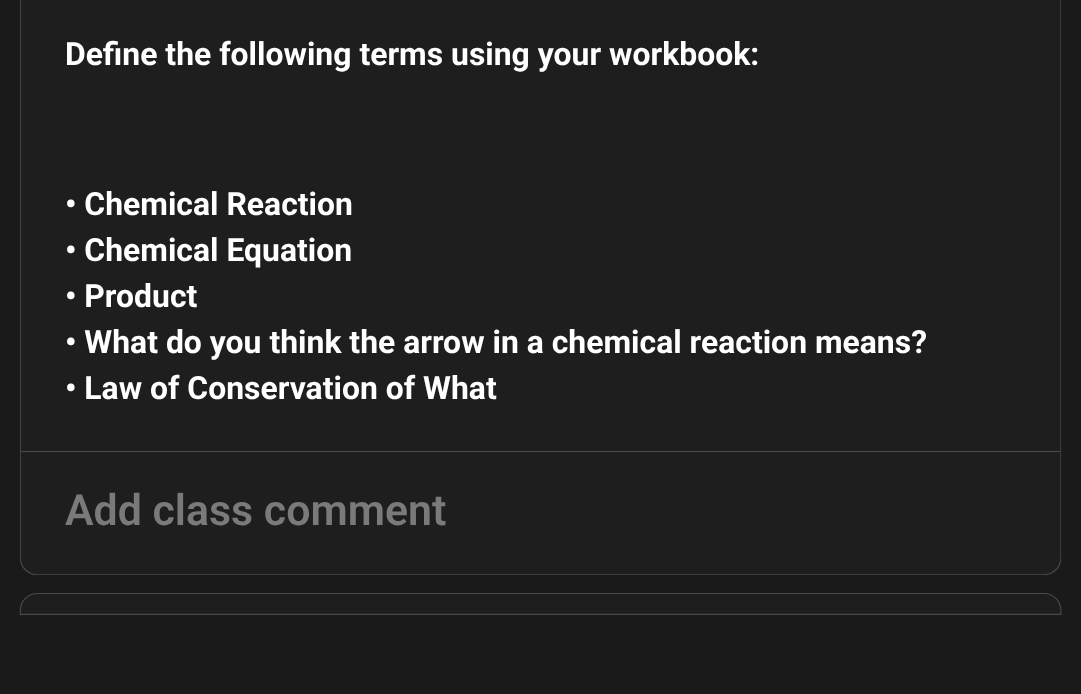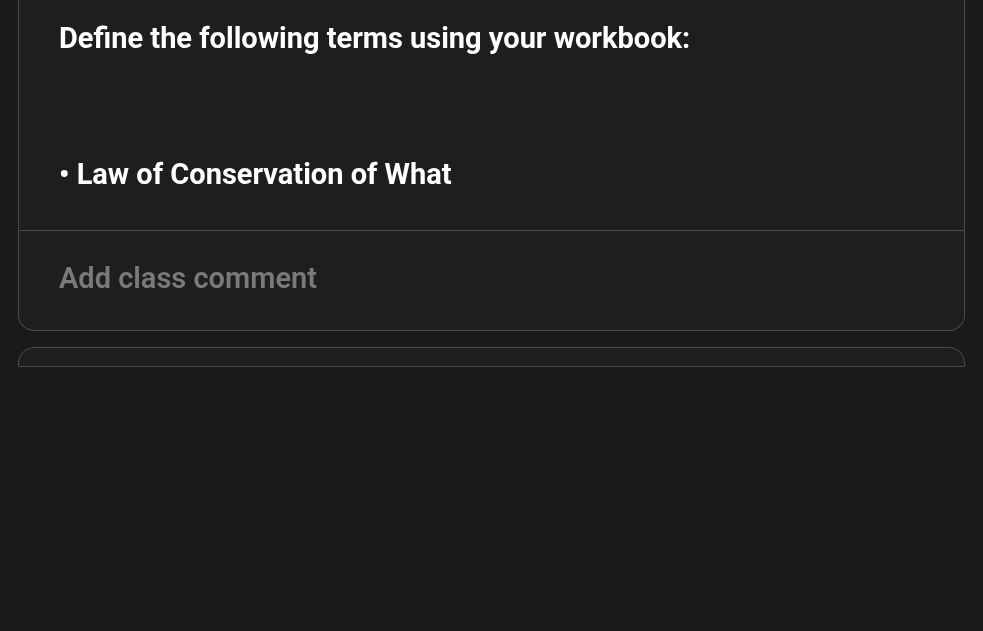--- a/index.html
+++ b/index.html
@@ -17,20 +17,21 @@
     }
     .card {
       border: 1px solid #4a4a4a;
       border-radius: 16px;
       margin: 0 18px;
       background-color: #1e1e1e;
       overflow: hidden;
     }
     .card-content {
       padding: 20px 40px 35px 40px;
+      margin-top: 12px;
     }
     .instruction-heading {
       font-size: 29px;
       font-weight: 700;
       color: #ffffff;
       margin-bottom: 95px;
       line-height: 1.3;
     }
     .term-list {
       font-size: 29px;
@@ -43,21 +44,21 @@
     }
     .divider {
       border: none;
       border-top: 1px solid #4a4a4a;
       margin: 0;
     }
     .comment-section {
       padding: 30px 40px 35px 40px;
     }
     .comment-placeholder {
-      font-size: 29px;
+      font-size: 39px;
       font-weight: 600;
       color: #7a7a7a;
     }
     .second-card {
       border: 1px solid #4a4a4a;
       border-radius: 16px 16px 0 0;
       margin: 16px 18px 0 18px;
       background-color: #1e1e1e;
       height: 20px;
     }
@@ -66,20 +67,24 @@
       border-radius: 0 0 16px 16px;
     }
   </style>
 </head>
 <body>
 
 <div class="card card-top-missing">
   <div class="card-content">
     <div class="instruction-heading">Define the following terms using your workbook:</div>
     <div class="term-list">
+      <span class="term-item">• <span>Chemical Reaction</span></span>
+      <span class="term-item">• <span>Chemical Equation</span></span>
+      <span class="term-item">• <span>Product</span></span>
+      <span class="term-item">• <span>What do you think the arrow in a chemical reaction means?</span></span>
       <span class="term-item">• <span>Law of Conservation of What</span></span>
     </div>
   </div>
   <hr class="divider">
   <div class="comment-section">
     <div class="comment-placeholder">Add class comment</div>
   </div>
 </div>
 
 <div class="second-card"></div>

